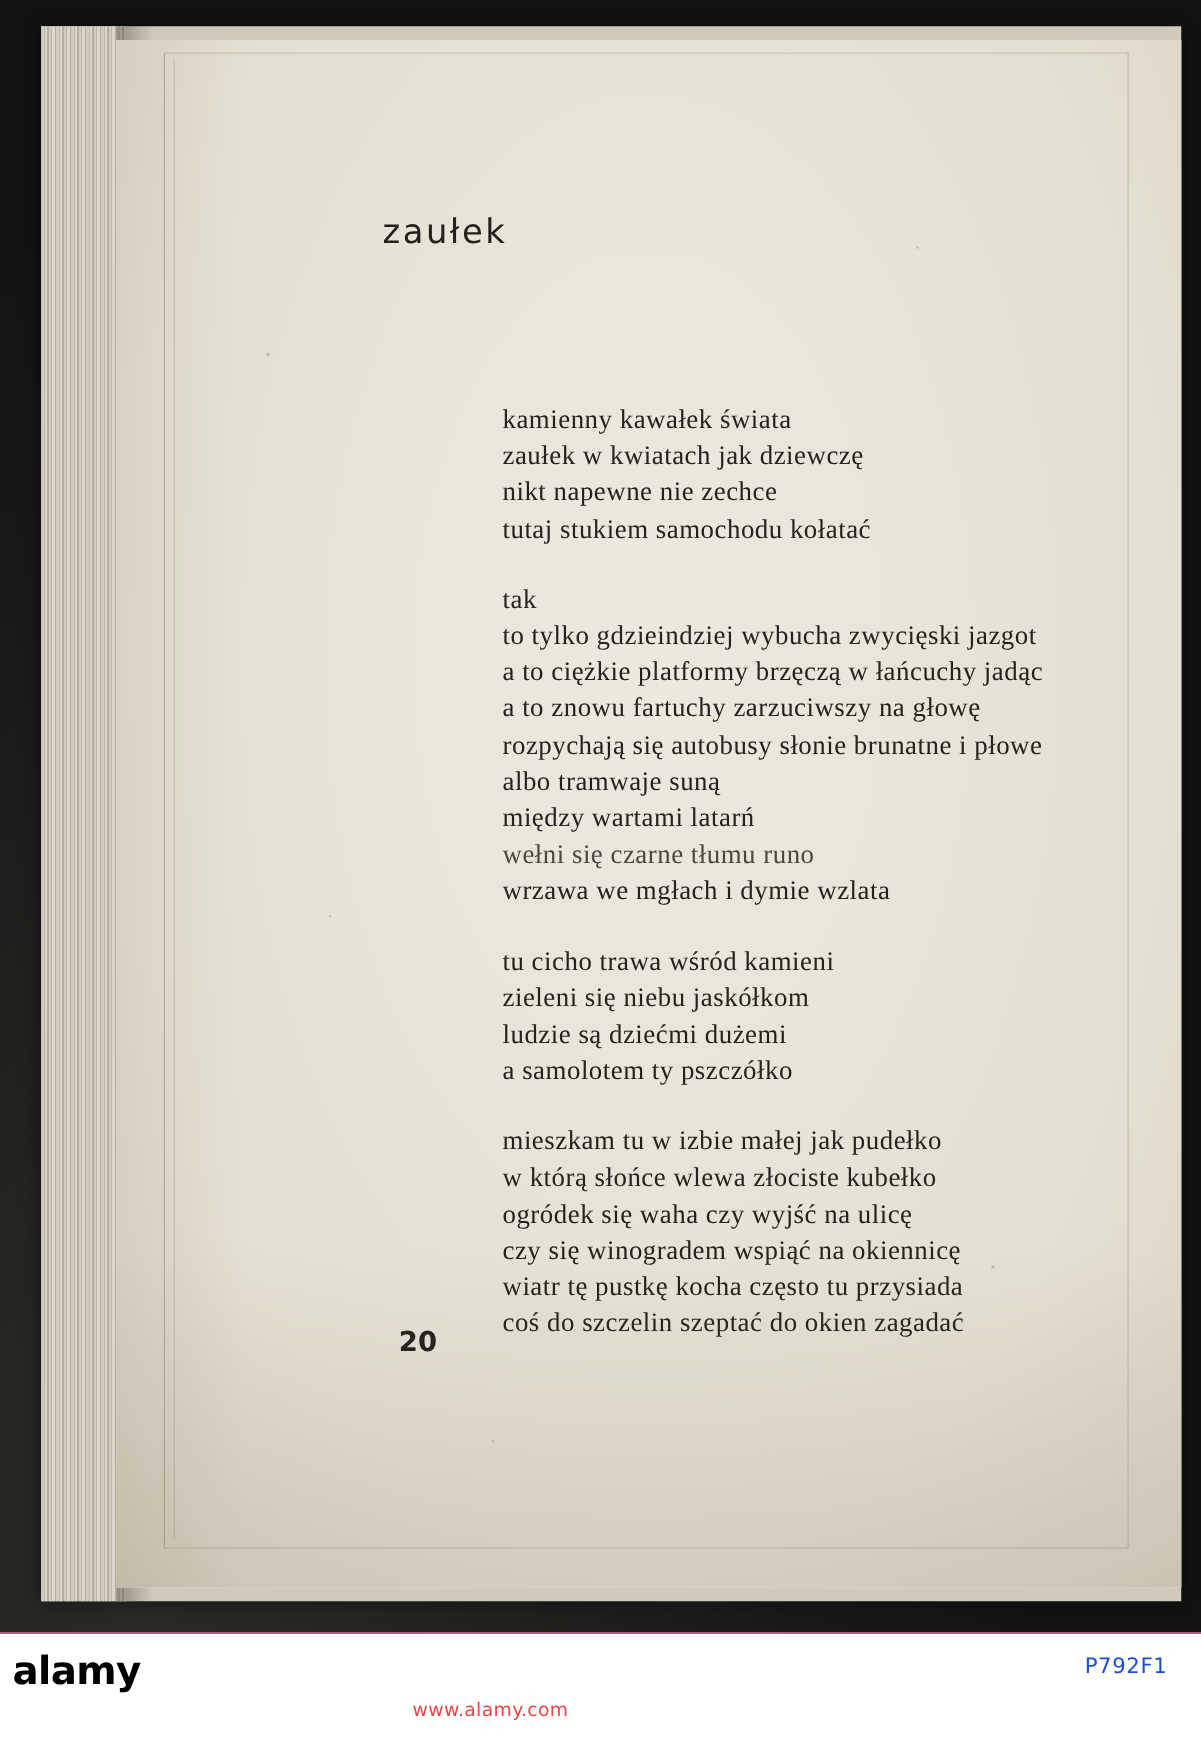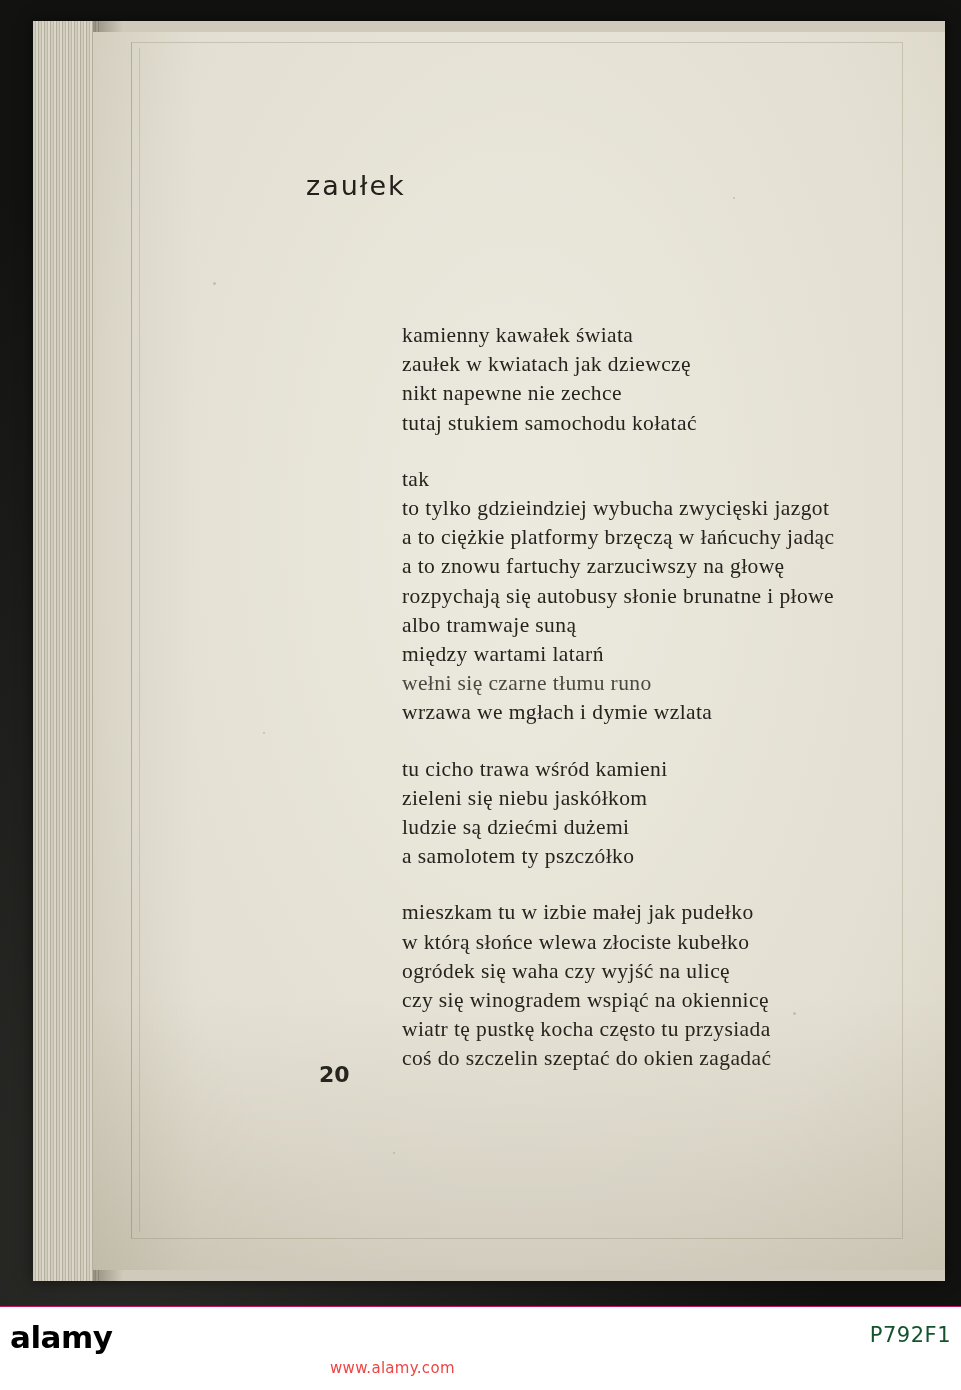--- a/index.html
+++ b/index.html
@@ -169,25 +169,25 @@
     position: absolute;
     left: 330px;
     top: 52px;
     font-family: "DejaVu Sans", sans-serif;
     font-size: 15px;
     color: #ef4444;
     letter-spacing: .3px;
   }
   #image-id {
     position: absolute;
-    right: 10px;
+    right: 27px;
     top: 16px;
     font-family: "DejaVu Sans", sans-serif;
-    font-size: 21px;
-    color: #14532d;
+    font-size: 17px;
+    color: #1d4ed8;
     letter-spacing: .5px;
   }
 </style>
 </head>
 <body>
 
 <div id="photo">
 
   <div id="book">
     <div id="edge"></div>

